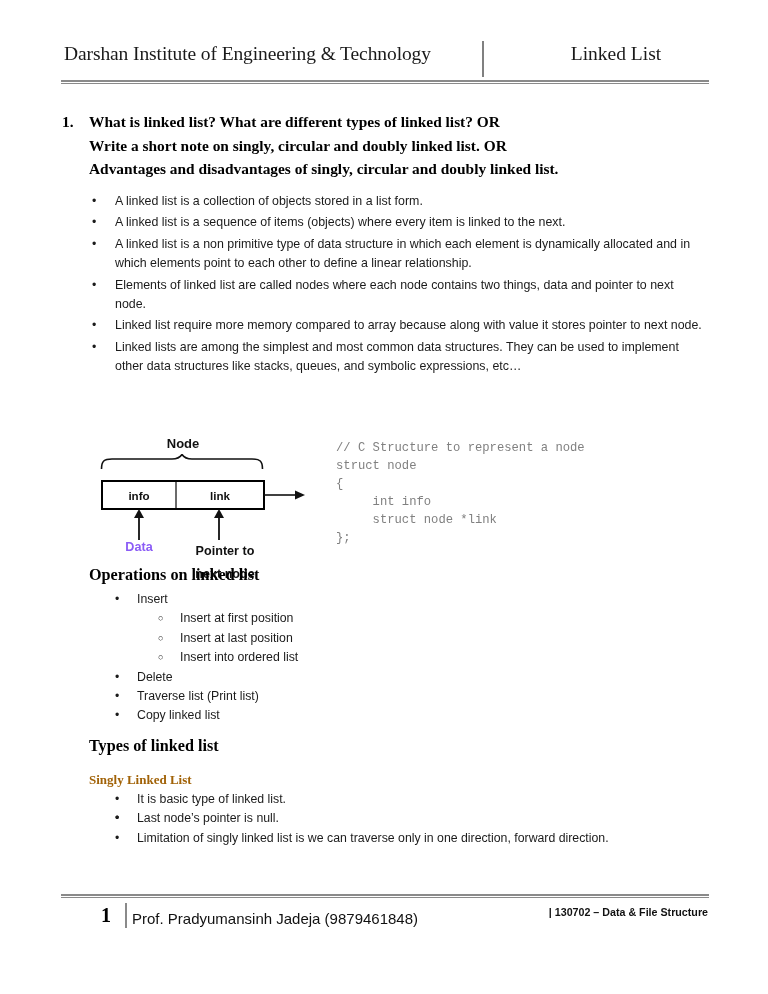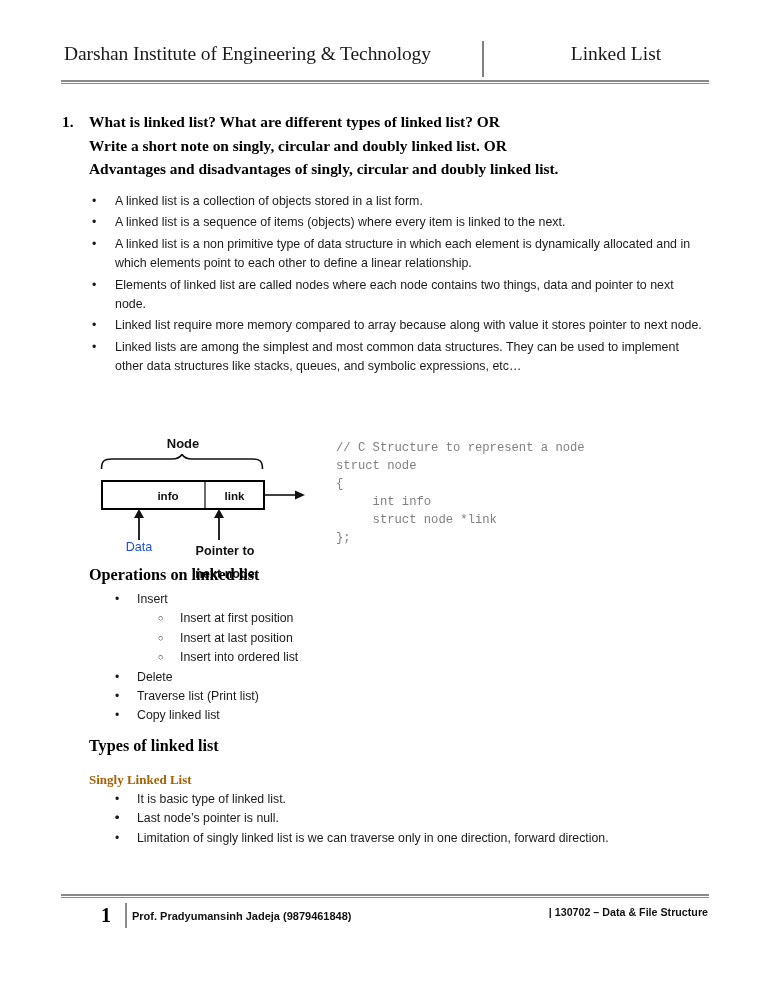--- a/index.html
+++ b/index.html
@@ -147,21 +147,20 @@
   }
   .node-box {
     position: absolute;
     left: 13px;
     top: 48px;
     width: 164px;
     height: 30px;
     border: 2px solid #000;
     box-sizing: border-box;
     display: flex;
-    padding-left: 29px;
   }
   .node-cell {
     display: flex;
     align-items: center;
     justify-content: center;
     font-size: 11.6px;
     font-weight: bold;
     color: #111;
   }
   .node-cell.info { width: 74px; border-right: 2px solid #6b6b6b; box-sizing: border-box; }
@@ -180,22 +179,22 @@
     width: 240px;
     height: 32px;
   }
   .lbl-data {
     position: absolute;
     left: 15px;
     top: 108px;
     width: 72px;
     text-align: center;
     font-size: 12.6px;
-    font-weight: normal;
-    color: #1d4ed8;
+    font-weight: bold;
+    color: #8b5cf6;
   }
   .lbl-pointer {
     position: absolute;
     left: 90px;
     top: 108px;
     width: 94px;
     text-align: center;
     font-size: 12.6px;
     font-weight: bold;
     line-height: 23px;
@@ -309,22 +308,22 @@
     left: 64px;
     top: 1px;
     width: 2px;
     height: 25px;
     background: #8a8a8a;
   }
   .footer-left {
     position: absolute;
     left: 71px;
     top: 8px;
-    font-size: 11px;
-    font-weight: bold;
+    font-size: 15px;
+    font-weight: normal;
     color: #111;
     white-space: nowrap;
   }
   .footer-right {
     position: absolute;
     right: 1px;
     top: 4px;
     font-size: 10.7px;
     font-weight: bold;
     color: #111;

